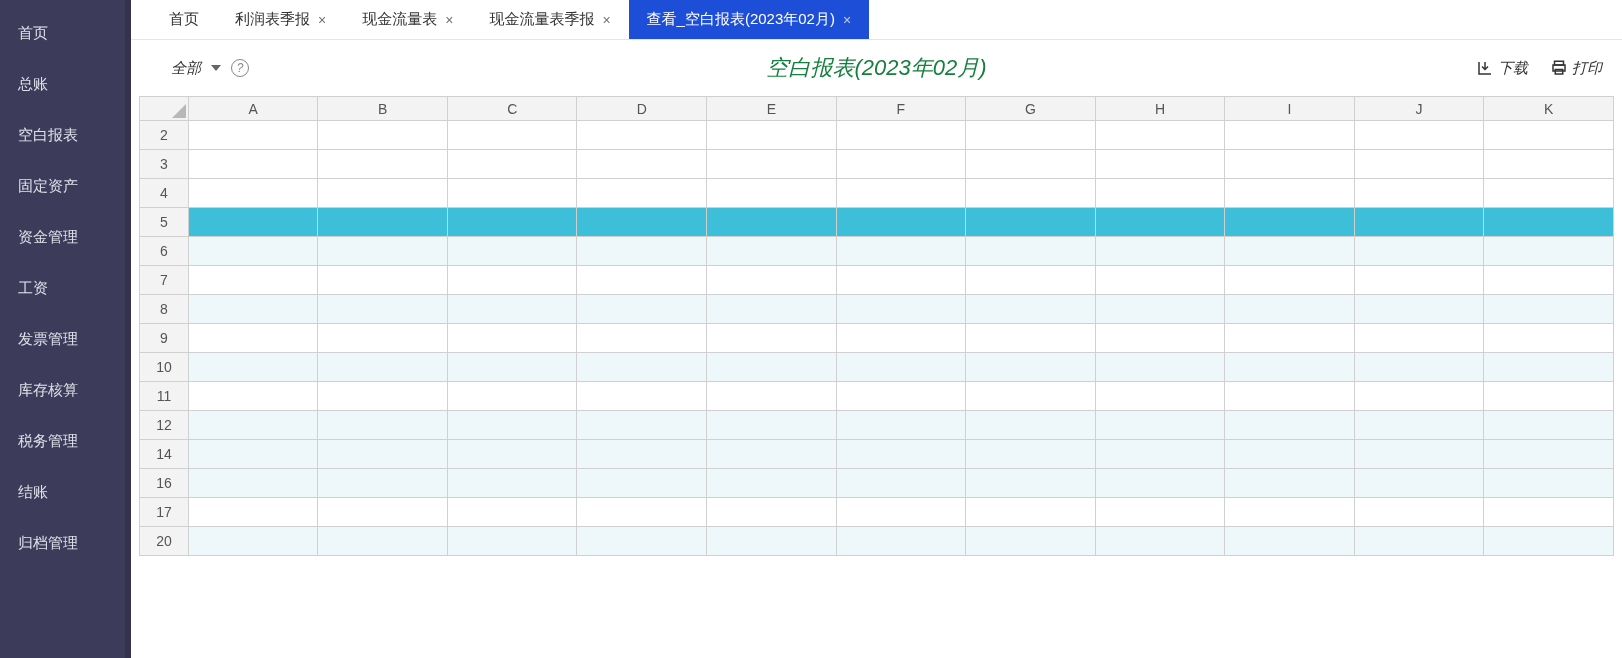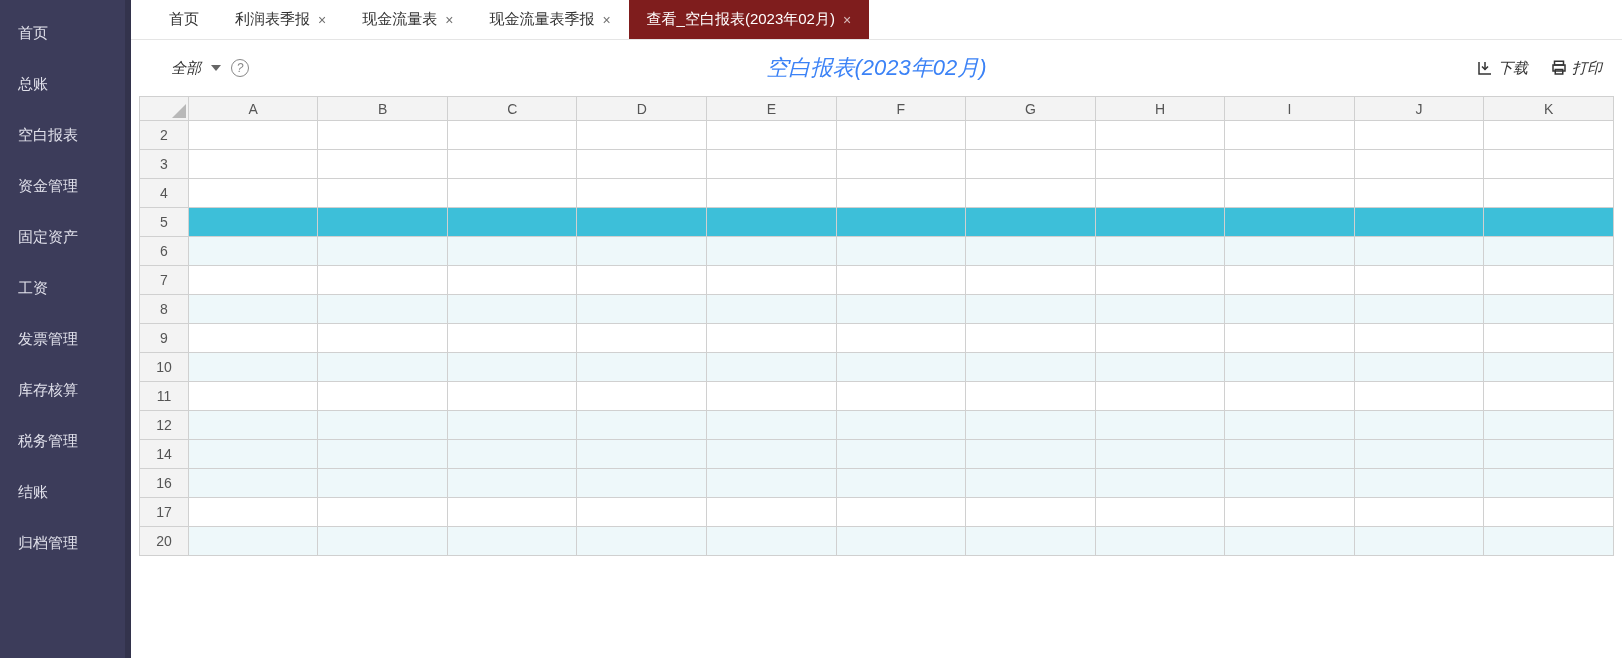--- a/index.html
+++ b/index.html
@@ -63,21 +63,21 @@
     display: flex;
     align-items: center;
     padding: 0 18px;
     font-size: 15px;
     color: #333;
     cursor: pointer;
     white-space: nowrap;
     gap: 8px;
   }
   .tab.active {
-    background: #7f1d1d;
+    background: #1d4ed8;
     color: #fff;
   }
   .tab-close {
     font-size: 14px;
     opacity: 0.7;
     cursor: pointer;
   }
   .tab.active .tab-close { color: #fff; }
 
   
@@ -112,21 +112,21 @@
     justify-content: center;
     font-size: 12px;
     color: #888;
   }
   .page-title {
     position: absolute;
     left: 50%;
     transform: translateX(-50%);
     font-size: 22px;
     font-weight: 500;
-    color: #3b82f6;
+    color: #15803d;
   }
   .toolbar-actions {
     margin-left: auto;
     display: flex;
     gap: 22px;
     align-items: center;
     color: #333;
     font-size: 15px;
   }
   .action-btn {
@@ -185,22 +185,22 @@
 </style>
 </head>
 <body>
 
 <div class="app">
 
   <nav class="sidebar" id="sidebar">
       <div class="sidebar-item">首页</div>
       <div class="sidebar-item">总账</div>
       <div class="sidebar-item">空白报表</div>
+      <div class="sidebar-item">固定资产</div>
       <div class="sidebar-item">资金管理</div>
-      <div class="sidebar-item">固定资产</div>
       <div class="sidebar-item">工资</div>
       <div class="sidebar-item">发票管理</div>
       <div class="sidebar-item">库存核算</div>
       <div class="sidebar-item">税务管理</div>
       <div class="sidebar-item">结账</div>
       <div class="sidebar-item">归档管理</div>
     </nav>
 
   <div class="main">
 

